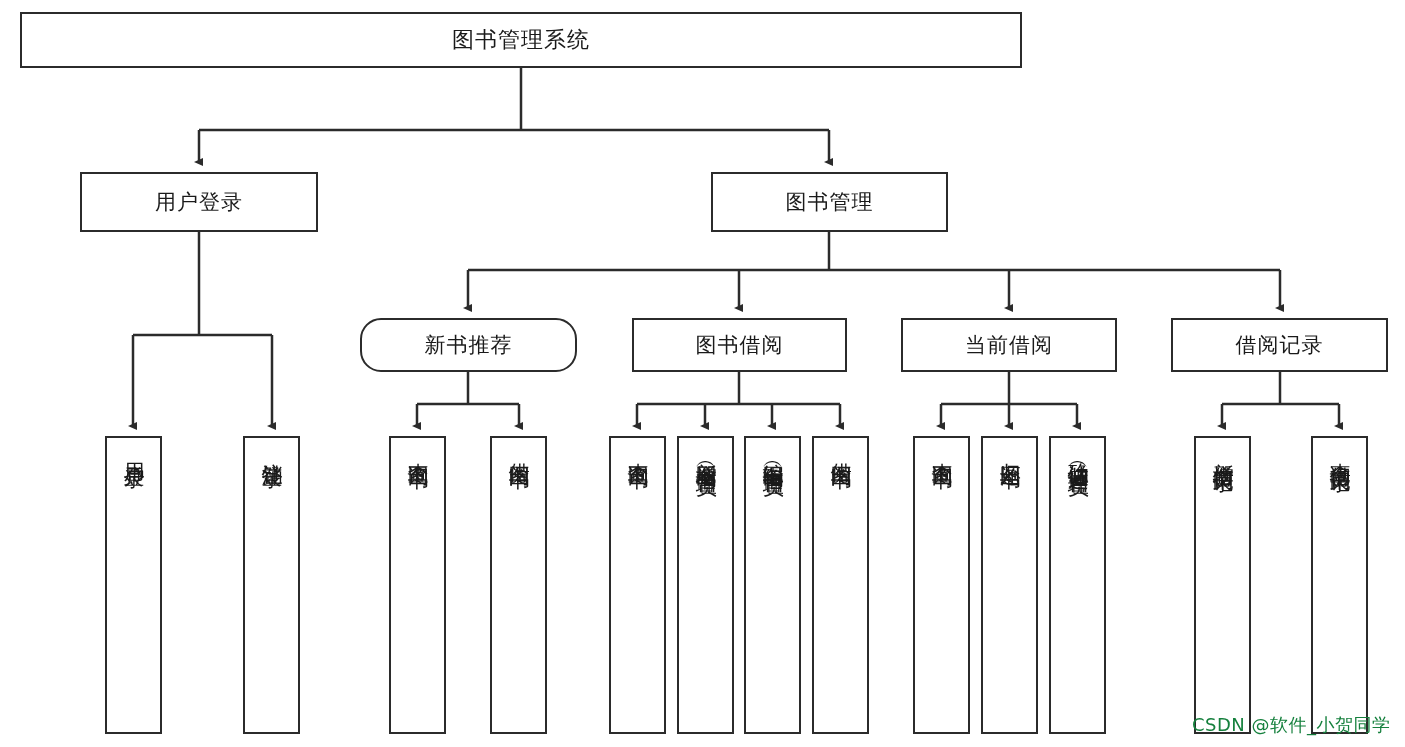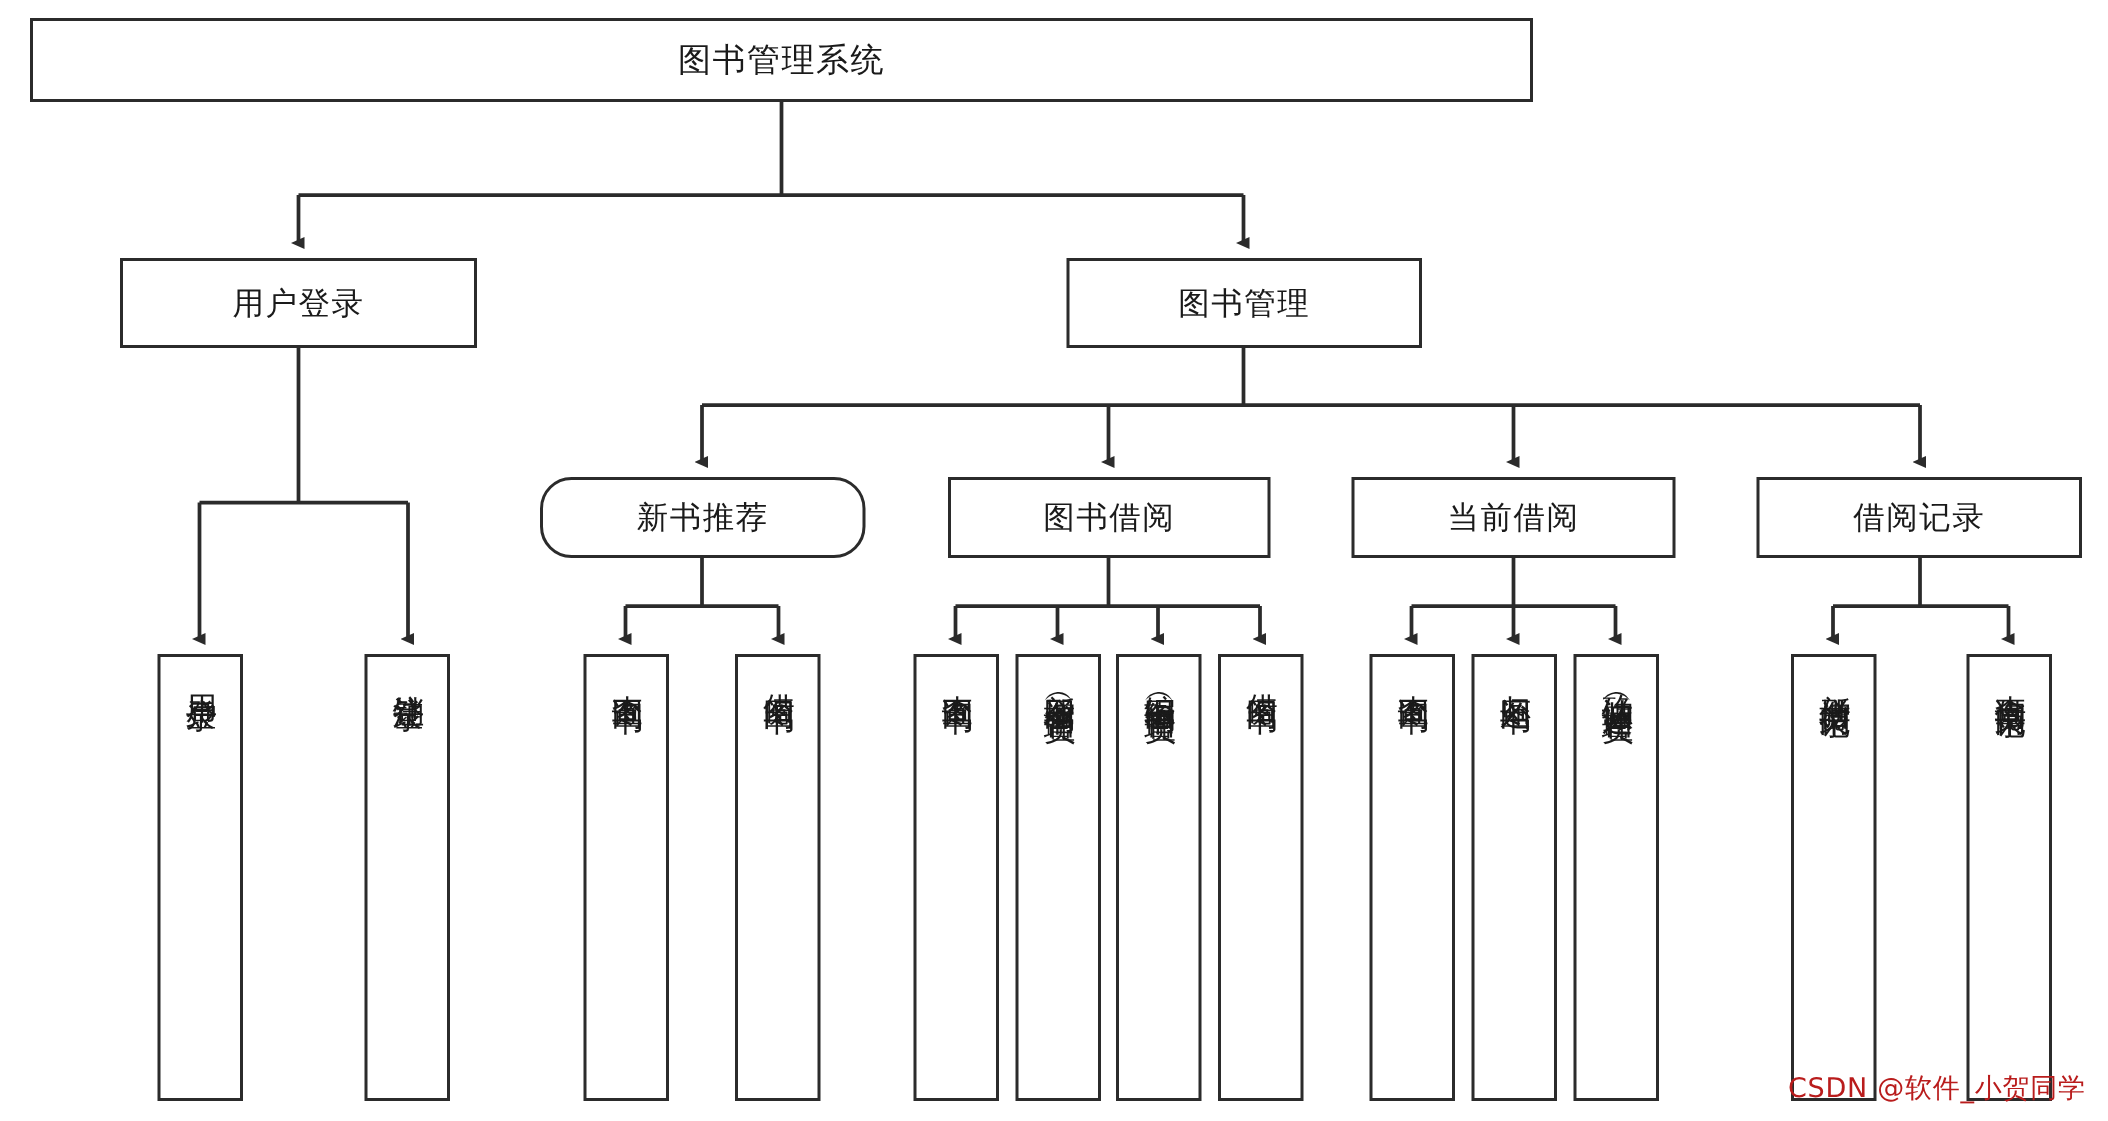--- a/index.html
+++ b/index.html
@@ -50,21 +50,21 @@
     font-size: 21px;
     line-height: 1.12;
     letter-spacing: 2px;
     white-space: nowrap;
   }
   .node.root {
     font-size: 22px;
   }
   .watermark {
     position: absolute;
-    color: #b91c1c;
+    color: #15803d;
     font-size: 18px;
     letter-spacing: 0.5px;
     white-space: nowrap;
     user-select: none;
   }
 </style>
 </head>
 <body>
 
 <div id="diagram-root">

